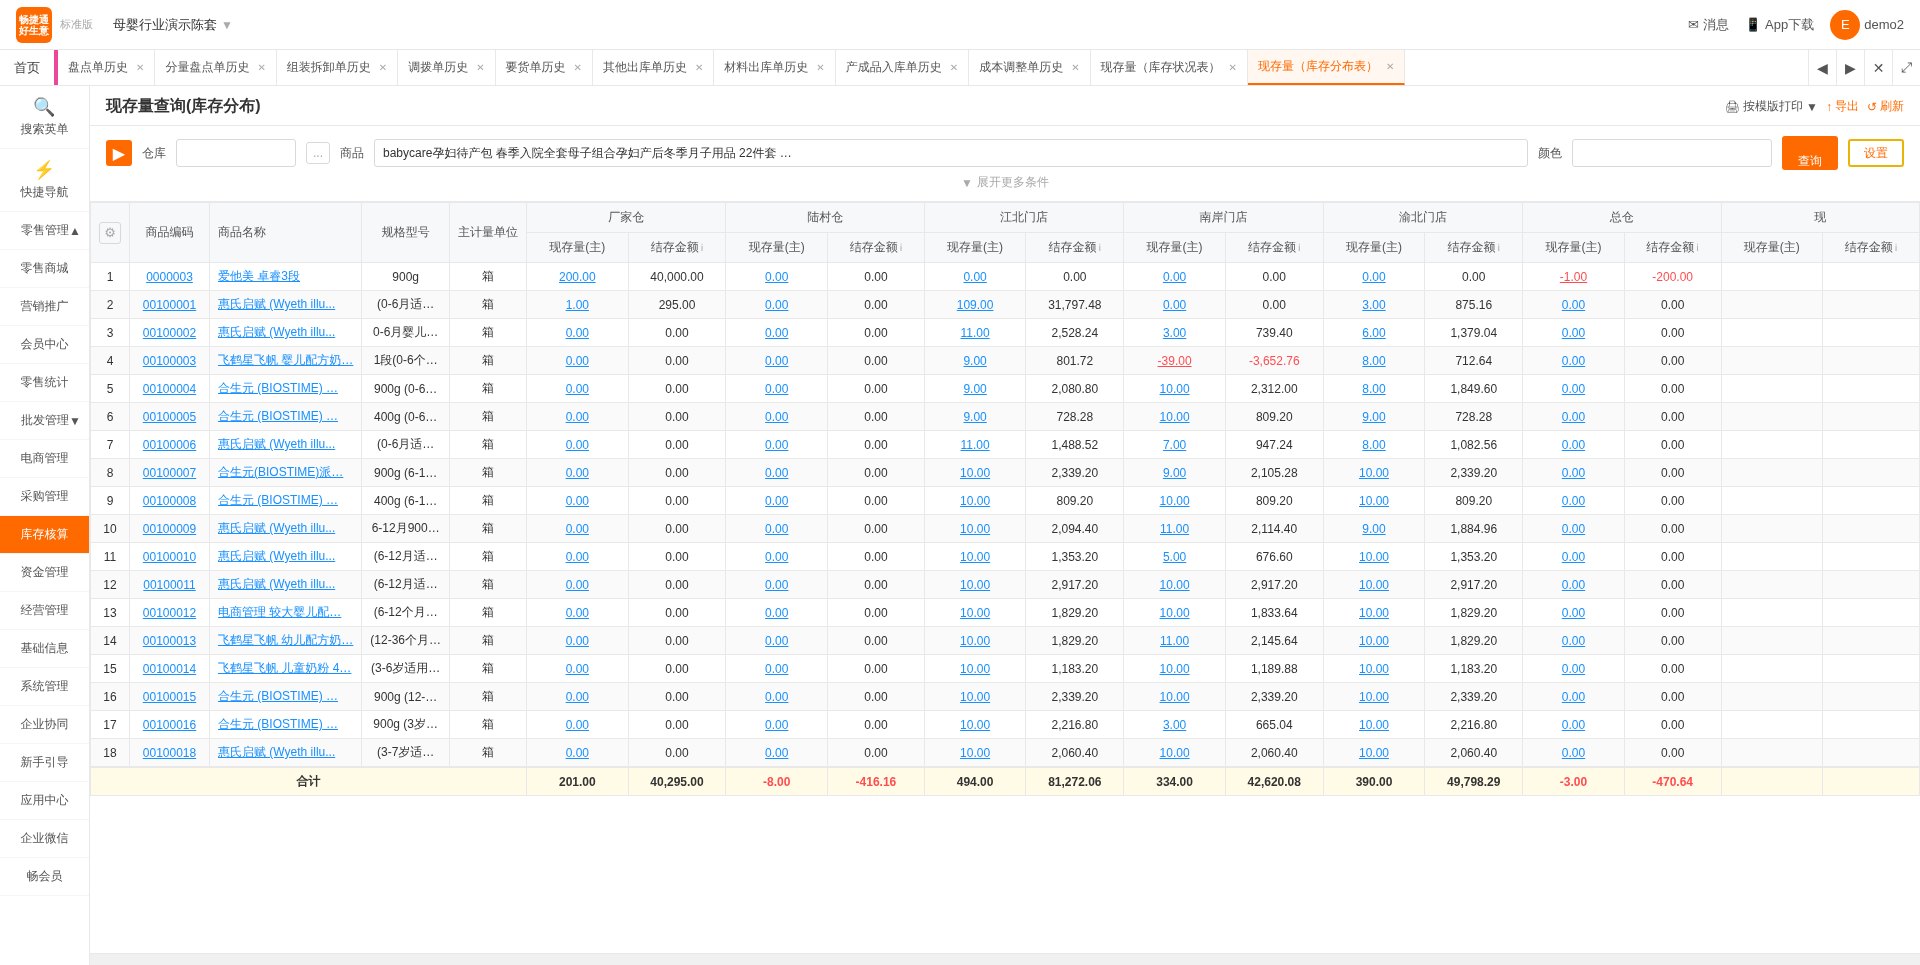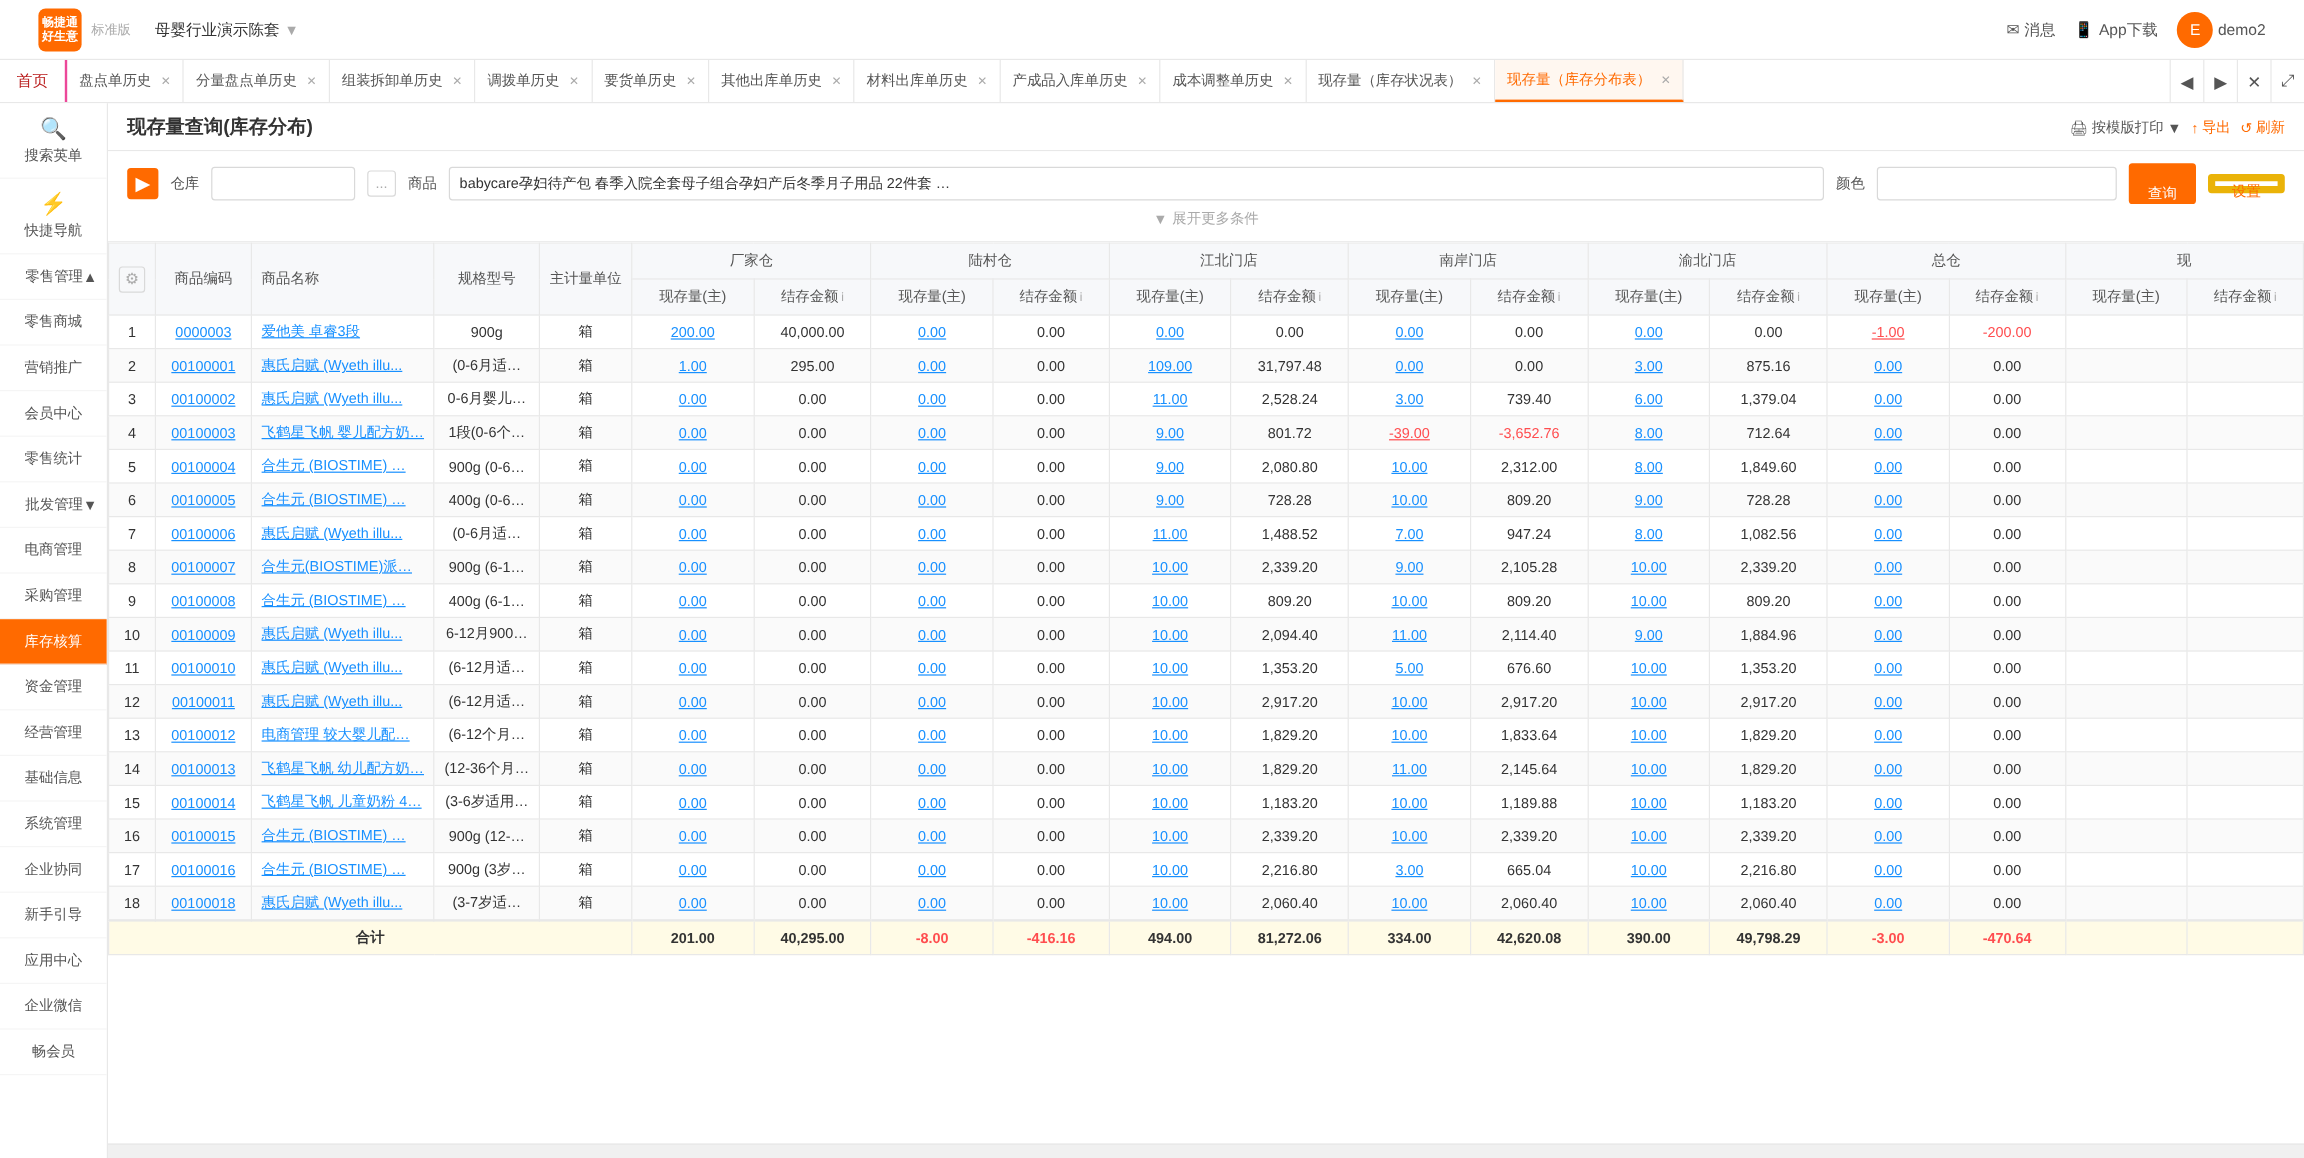--- a/index.html
+++ b/index.html
@@ -4,21 +4,21 @@
   <style>
     * { margin: 0; padding: 0; box-sizing: border-box; }
     body { font-family: 'Microsoft YaHei', Arial, sans-serif; font-size: 12px; background: #f0f2f5; color: #333; overflow: hidden; }
 
     
     .top-bar {
       height: 50px;
       background: #fff;
       display: flex;
       align-items: center;
-      padding: 0 32px;
+      padding: 0 16px;
       border-bottom: 1px solid #e8e8e8;
       justify-content: space-between;
     }
     .logo-area {
       display: flex;
       align-items: center;
       gap: 8px;
     }
     .top-actions {
       display: flex;
@@ -67,24 +67,24 @@
       min-width: 0;
     }
     .tab-item.active {
       background: #fff7f0;
       color: #ff6a00;
       border-bottom: 2px solid #ff6a00;
     }
     .tab-home {
       padding: 0 14px;
       font-size: 13px;
-      color: #b91c1c;
-      display: flex;
-      align-items: center;
-      border-right: 2px solid #ec4899;
+      color: #404040;
+      display: flex;
+      align-items: center;
+      border-right: 4px solid #ec4899;
       cursor: pointer;
     }
     .tab-close {
       font-size: 10px;
       color: #aaa;
       margin-left: 4px;
       cursor: pointer;
     }
     .tab-nav-btns {
       display: flex;
@@ -234,24 +234,24 @@
       height: 28px;
       background: #ff6a00;
       color: #fff;
       border: none;
       border-radius: 3px;
       padding: 17px 16px;
       cursor: pointer;
       font-size: 12px;
     }
     .btn-settings {
-      height: 16px;
+      height: 28px;
       background: #fff;
       color: #ff6a00;
-      border: 6px solid #eab308;
+      border: 2px solid #eab308;
       border-radius: 3px;
       padding: 0 14px;
       cursor: pointer;
       font-size: 12px;
     }
     .expand-more {
       display: flex;
       justify-content: center;
       align-items: center;
       gap: 4px;

